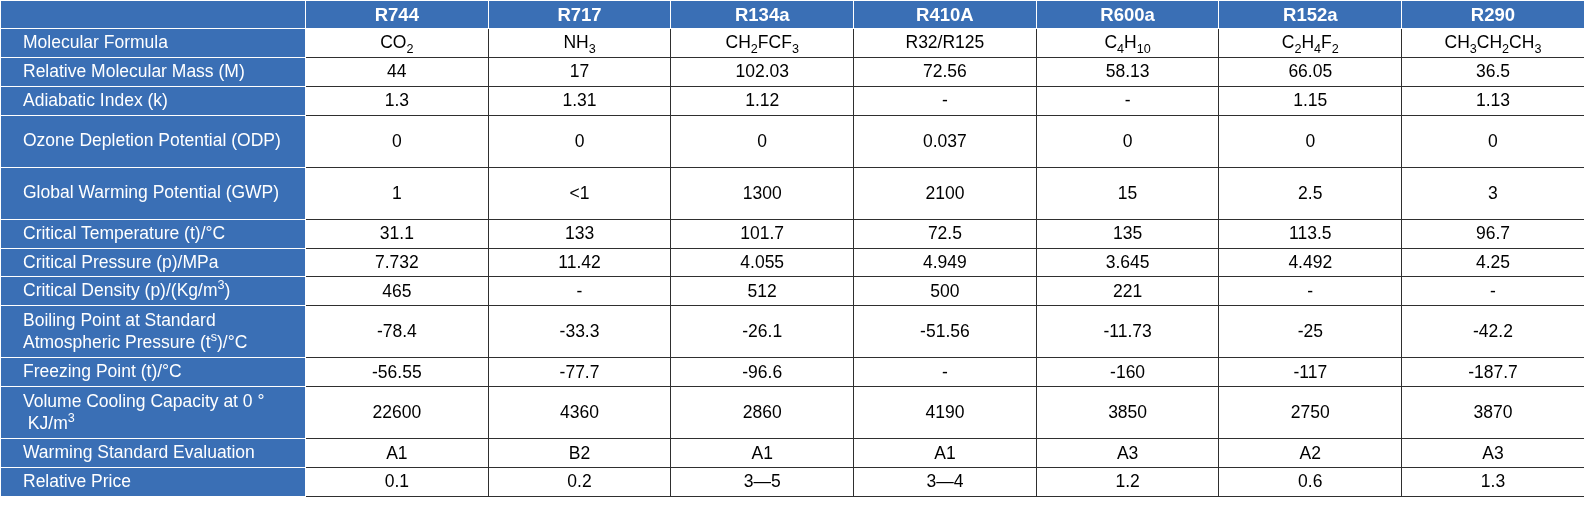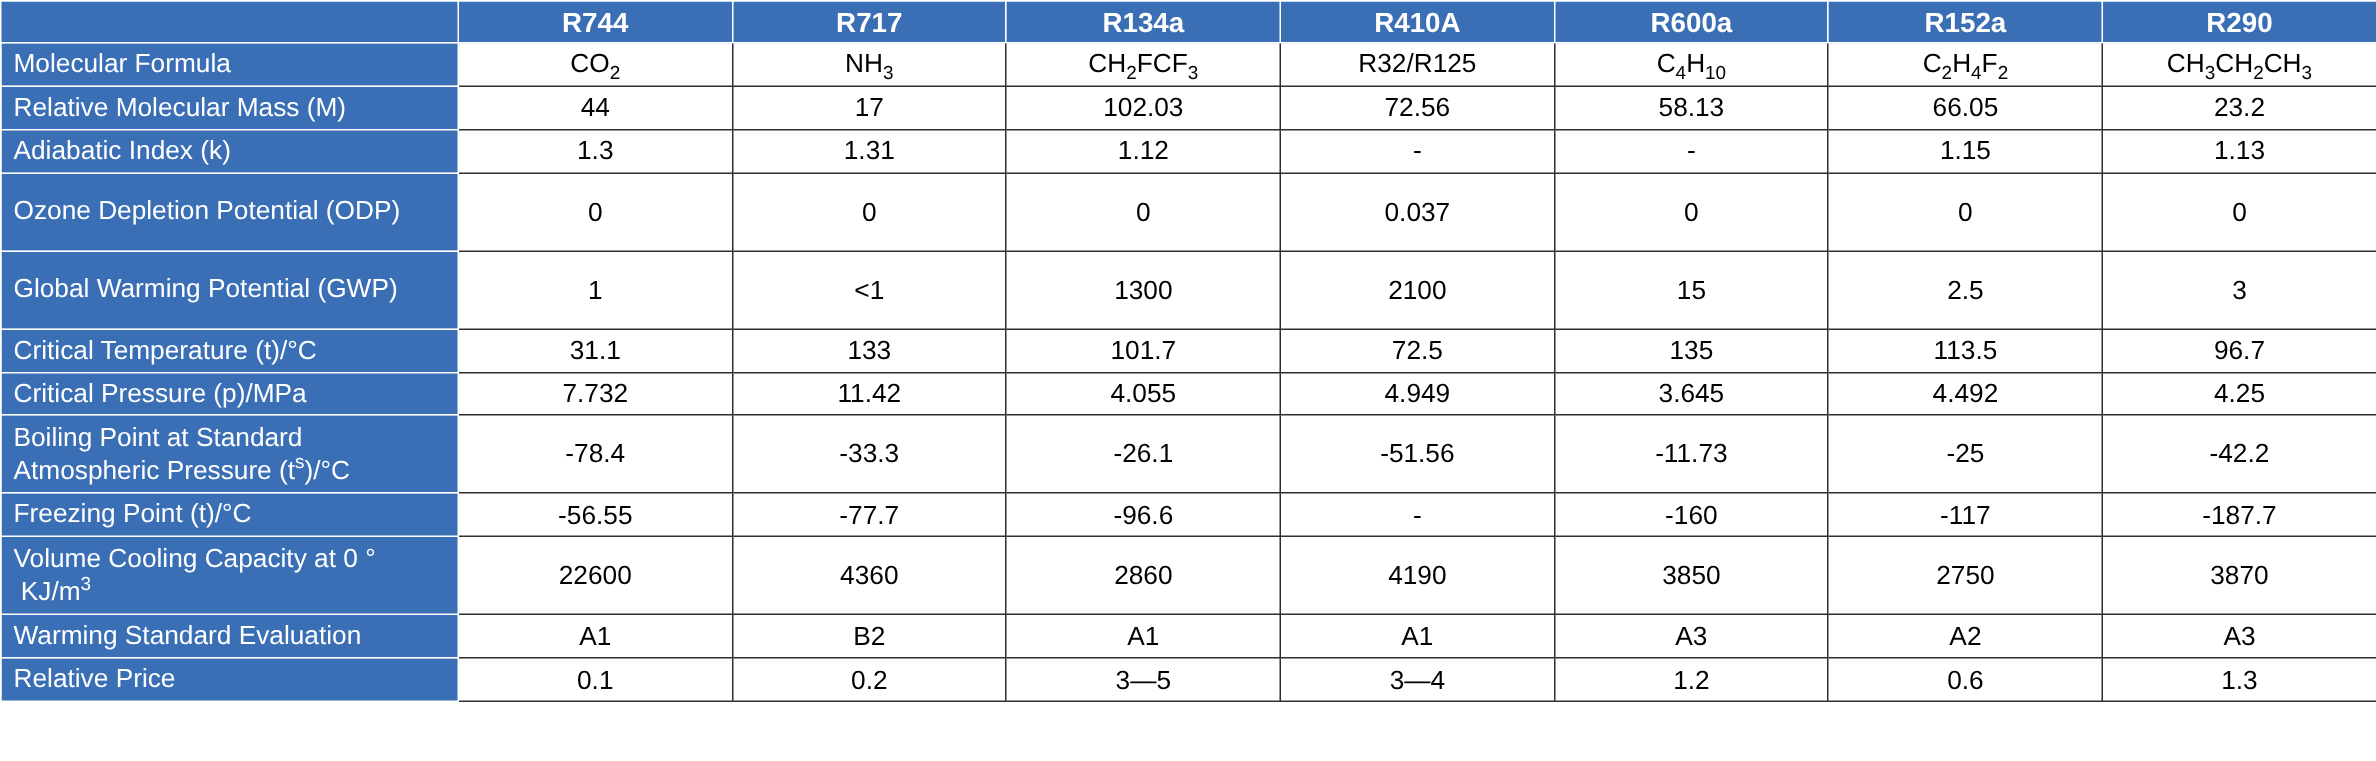--- a/index.html
+++ b/index.html
@@ -43,21 +43,21 @@
   thead th.corner {
     background: #3a6fb5;
     border-left: none;
   }
 
   
   td.rowlabel {
     background: #3a6fb5;
     color: #ffffff;
     text-align: left;
-    padding: 3px 4px 3px 8px;
+    padding: 3px 4px 3px 22px;
     border: 1px solid #ffffff;
     font-size: 17.5px;
     line-height: 1.25;
     box-sizing: border-box;
     vertical-align: middle;
   }
   
   td.val {
     background: #ffffff;
     color: #000000;
@@ -120,21 +120,21 @@
           <td class="val">CH<sub>3</sub>CH<sub>2</sub>CH<sub>3</sub></td>
         </tr>
         <tr class="r-normal">
           <td class="rowlabel"> Relative Molecular Mass (M)</td>
           <td class="val">44</td>
           <td class="val">17</td>
           <td class="val">102.03</td>
           <td class="val">72.56</td>
           <td class="val">58.13</td>
           <td class="val">66.05</td>
-          <td class="val">23.2</td>
+          <td class="val">36.5</td>
         </tr>
         <tr class="r-normal">
           <td class="rowlabel">Adiabatic Index (k)</td>
           <td class="val">1.3</td>
           <td class="val">1.31</td>
           <td class="val">1.12</td>
           <td class="val">-</td>
           <td class="val">-</td>
           <td class="val">1.15</td>
           <td class="val">1.13</td>
@@ -172,20 +172,30 @@
         <tr class="r-normal">
           <td class="rowlabel">Critical Pressure (p)/MPa</td>
           <td class="val">7.732</td>
           <td class="val">11.42</td>
           <td class="val">4.055</td>
           <td class="val">4.949</td>
           <td class="val">3.645</td>
           <td class="val">4.492</td>
           <td class="val">4.25</td>
         </tr>
+        <tr class="r-normal">
+          <td class="rowlabel">Critical Density (p)/(Kg/m<sup>3</sup>)</td>
+          <td class="val">465</td>
+          <td class="val">-</td>
+          <td class="val">512</td>
+          <td class="val">500</td>
+          <td class="val">221</td>
+          <td class="val">-</td>
+          <td class="val">-</td>
+        </tr>
         <tr>
           <td class="rowlabel">Boiling Point at Standard Atmospheric Pressure (t<sup>s</sup>)/°C</td>
           <td class="val tall">-78.4</td>
           <td class="val tall">-33.3</td>
           <td class="val tall">-26.1</td>
           <td class="val tall">-51.56</td>
           <td class="val tall">-11.73</td>
           <td class="val tall">-25</td>
           <td class="val tall">-42.2</td>
         </tr>

